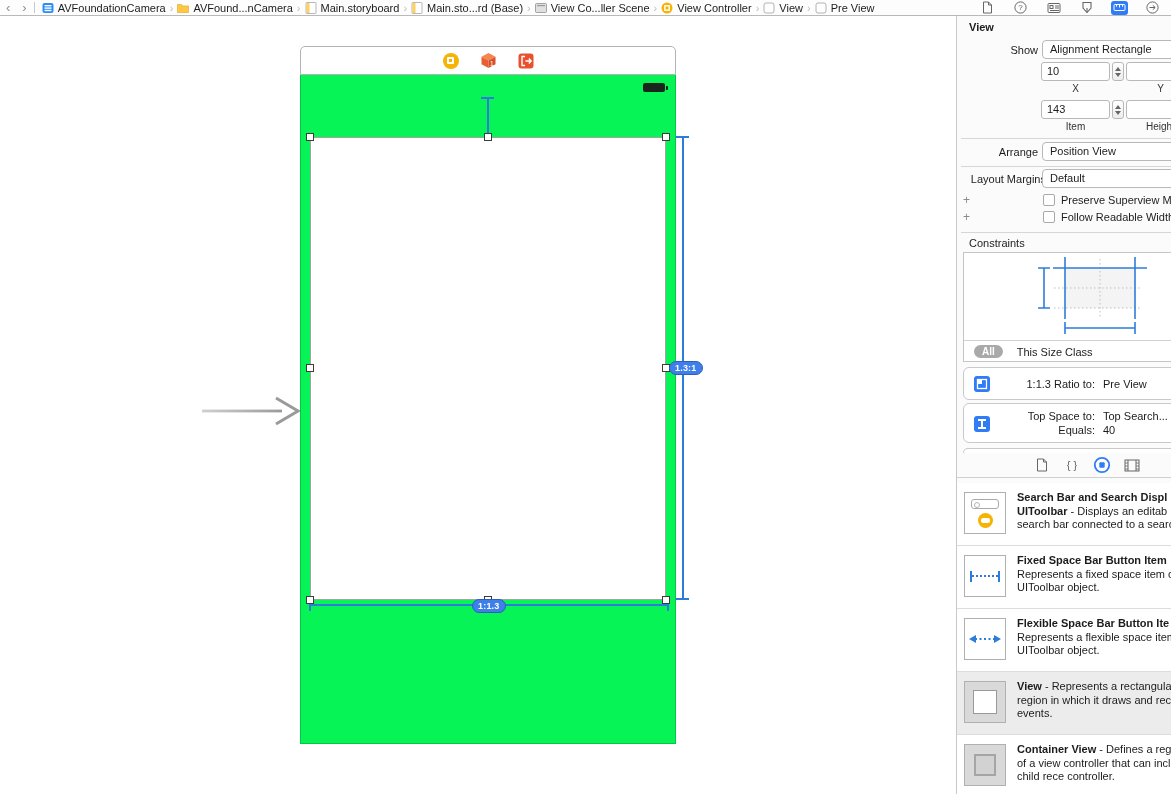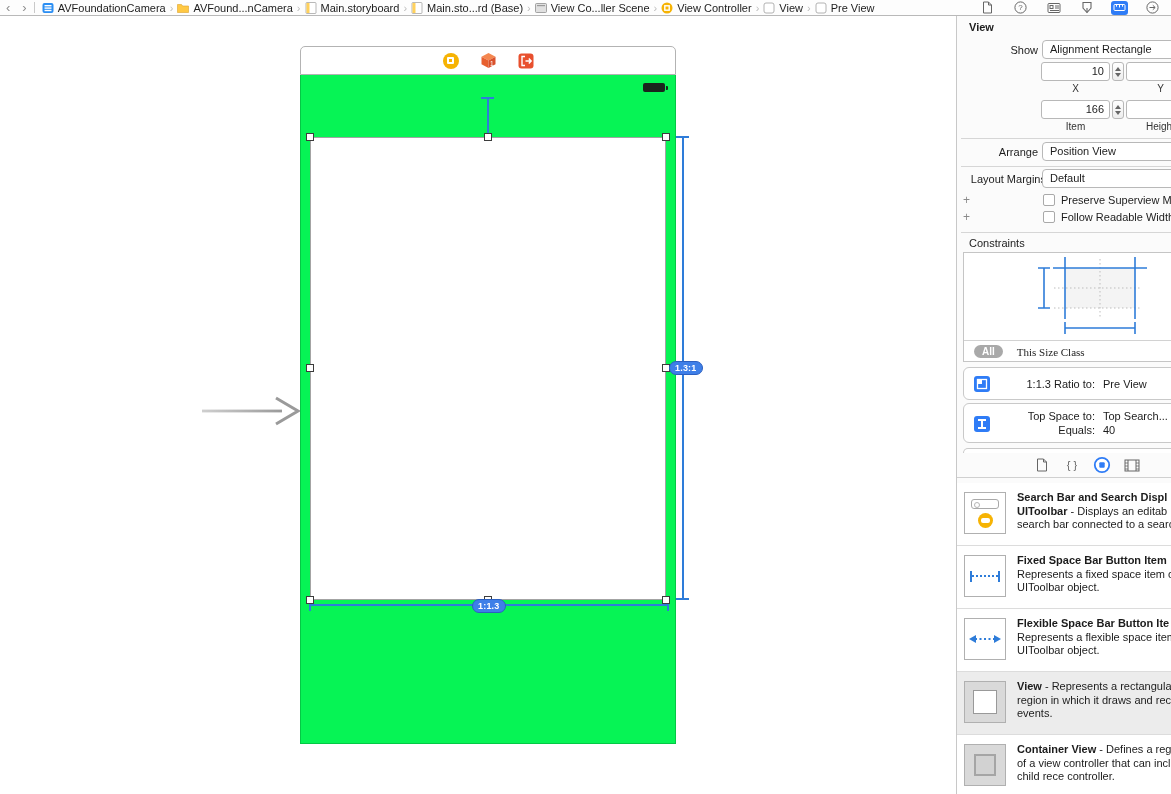--- a/index.html
+++ b/index.html
@@ -36,21 +36,21 @@
   .vc-coin { width:16px; height:16px; border-radius:50%; background:#f6b304; display:flex; align-items:center; justify-content:center; }
   .vc-coin .inner { width:7px; height:7px; border:2px solid #fff; border-radius:1px; }
 
   
   .util { position:absolute; left:956px; top:16px; width:215px; height:778px; background:#fbfbfb;
           border-left:1px solid #c8c8c8; overflow:hidden; font-size:11px; }
   .util .abs { position:absolute; }
   .rlabel { position:absolute; text-align:right; color:#1c1c1c; }
   .field { position:absolute; height:19px; background:#fff; border:1px solid #b8b8b8; border-radius:3px;
            font-size:11px; line-height:17px; padding:0 5px; }
-  .field.num { text-align:right; }
+  .field.num { text-align:left; }
   .dropdown { position:absolute; height:19px; background:#fff; border:1px solid #b8b8b8; border-radius:4px;
               font-size:11px; line-height:17px; padding:0 7px; }
   .stepper { position:absolute; width:12px; height:19px; border:1px solid #b8b8b8; border-radius:3px;
              background:linear-gradient(#fff,#ededed); display:flex; flex-direction:column; align-items:center; justify-content:center; gap:2px; }
   .tri-up { width:0; height:0; border-left:3px solid transparent; border-right:3px solid transparent; border-bottom:4px solid #666; }
   .tri-dn { width:0; height:0; border-left:3px solid transparent; border-right:3px solid transparent; border-top:4px solid #666; }
   .fieldlab { position:absolute; font-size:10px; text-align:center; color:#333; }
   .hsep { position:absolute; left:4px; width:300px; height:1px; background:#d6d6d6; }
   .chk { position:absolute; width:12px; height:12px; background:#fff; border:1px solid #a9a9a9; border-radius:2px; }
   .plus { position:absolute; color:#8a8a8a; font-size:12px; }
@@ -265,21 +265,21 @@
 
     <div class="field num" style="left:84px; top:46px; width:69px;">10</div>
     <div class="stepper" style="left:155px; top:46px;">
         <span class="tri-up"></span>
         <span class="tri-dn"></span>
       </div>
     <div class="field num" style="left:169px; top:46px; width:69px;"></div>
     <div class="fieldlab" style="left:84px; top:67px; width:69px;">X</div>
     <div class="fieldlab" style="left:169px; top:67px; width:69px;">Y</div>
 
-    <div class="field num" style="left:84px; top:84px; width:69px;">166</div>
+    <div class="field num" style="left:84px; top:84px; width:69px;">143</div>
     <div class="stepper" style="left:155px; top:84px;">
         <span class="tri-up"></span>
         <span class="tri-dn"></span>
       </div>
     <div class="field num" style="left:169px; top:84px; width:69px;"></div>
     <div class="fieldlab" style="left:84px; top:105px; width:69px;">Item</div>
     <div class="fieldlab" style="left:169px; top:105px; width:69px;">Height</div>
 
     <div class="hsep" style="top:122px;"></div>
 
@@ -314,21 +314,21 @@
         <g stroke="#2e7cd9" stroke-width="1.6" fill="none">
           <path d="M101 4 V66"></path>
             <path d="M171 4 V66"></path>
             <path d="M89 15 H183"></path>
           <path d="M80 15 V55 M74 15 H86 M74 55 H86"></path>
           <path d="M101 75 H171 M101 69 V81 M171 69 V81"></path>
         </g>
       </svg>
       <div style="position:absolute; left:0; top:87px; width:298px; height:22px; border-top:1px solid #d2d2d2; display:flex; align-items:center;">
         <span class="allpill" style="margin-left:10px;">All</span>
-        <span style="margin-left:14px;font-family:Liberation Serif, serif;">This Size Class</span>
+        <span style="margin-left:14px;">This Size Class</span>
       </div>
     </div>
 
     <div class="crow" style="top:351px; height:33px;">
       <span class="cicon" style="top:8px;">
         <svg width="16" height="16" viewBox="0 0 16 16">
             <rect x="3.5" y="3.5" width="9" height="9" fill="none" stroke="#fff" stroke-width="1.3"></rect>
             <rect x="3.5" y="3.5" width="4.5" height="4.5" fill="#fff"></rect>
           </svg>
       </span>

